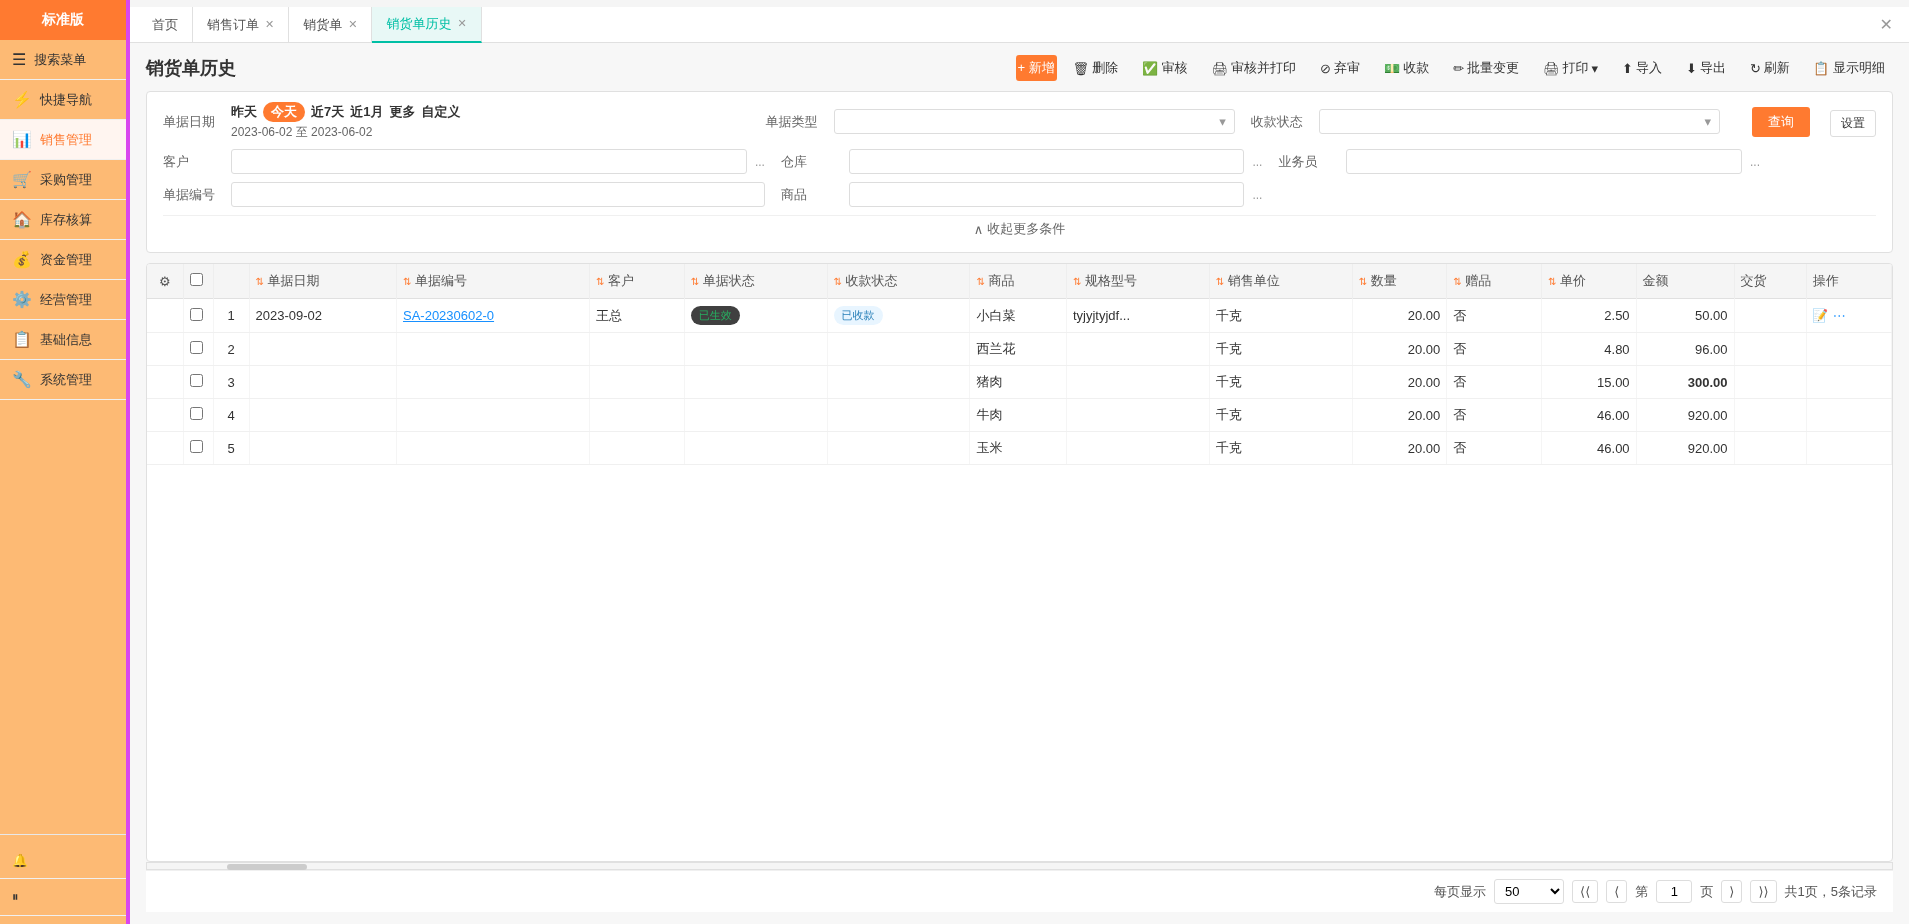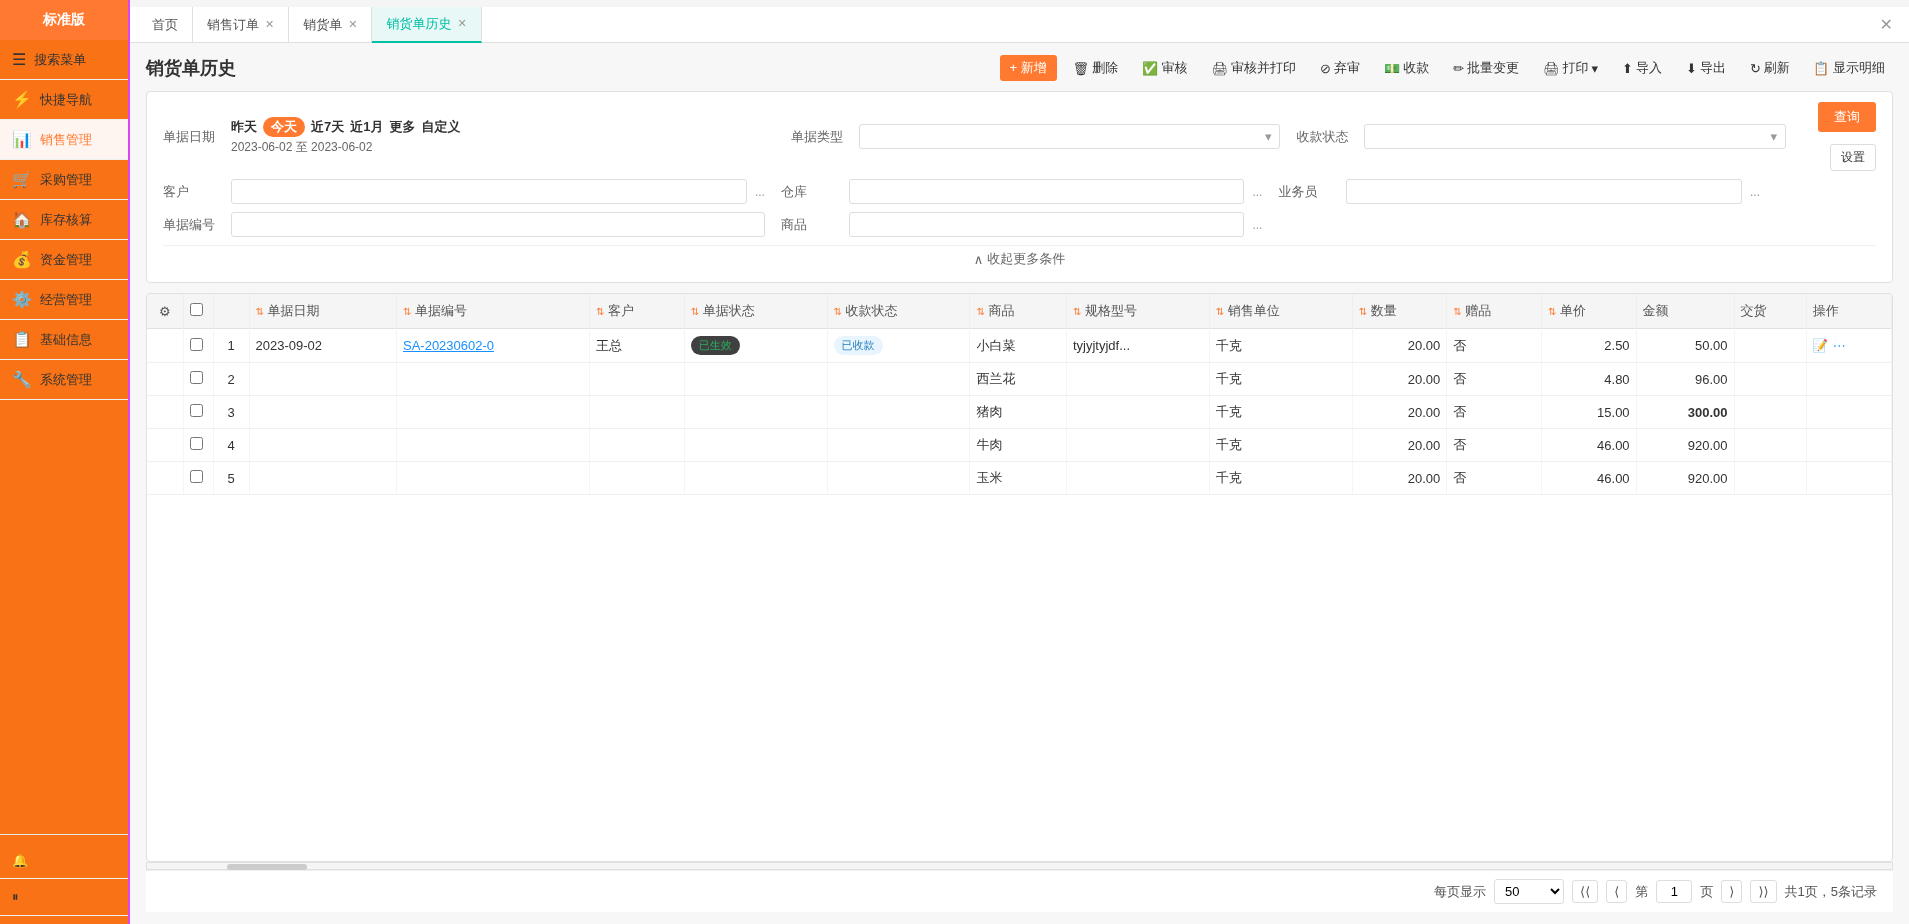--- a/index.html
+++ b/index.html
@@ -1,22 +1,22 @@
 <!DOCTYPE html>
 <html><head>
   <meta charset="utf-8">
   <style>
     * { box-sizing: border-box; margin: 0; padding: 0; font-family: 'Microsoft YaHei', sans-serif; font-size: 13px; }
     body { display: flex; height: 924px; overflow: hidden; background: #f5f5f5; }
 
     
     .sidebar {
       width: 130px;
-      background: #f97316;
-      border-right: 2px solid #d946ef;
+      background: #fdba74;
+      border-right: 4px solid #d946ef;
       display: flex;
       flex-direction: column;
       height: 100%;
     }
     .sidebar-logo {
       height: 40px;
       background: #ff7a30;
       display: flex;
       align-items: center;
       justify-content: center;
@@ -125,21 +125,21 @@
       background: none;
       cursor: pointer;
       color: #333;
       font-size: 12px;
       border-radius: 3px;
     }
     .btn-primary {
       background: #ff7a30;
       color: white;
       border-radius: 3px;
-      padding: 4px 10px;
+      padding: 4px 2px;
     }
 
     
     .filter-area {
       background: #fff;
       border: 1px solid #e0e0e0;
       border-radius: 4px;
       padding: 10px 16px;
       margin-bottom: 10px;
     }
@@ -222,22 +222,22 @@
       color: #666;
       font-size: 12px;
       gap: 4px;
       border-top: 1px solid #f0f0f0;
       margin-top: 4px;
     }
 
     
     .query-btns {
       display: flex;
-      flex-direction: column;
-      gap: 12px;
+      flex-direction: row;
+      gap: 20px;
       align-items: flex-end;
       margin-left: 16px;
     }
     .btn-query {
       background: #ff7a30;
       color: white;
       border: none;
       border-radius: 3px;
       padding: 6px 16px;
       cursor: pointer;

